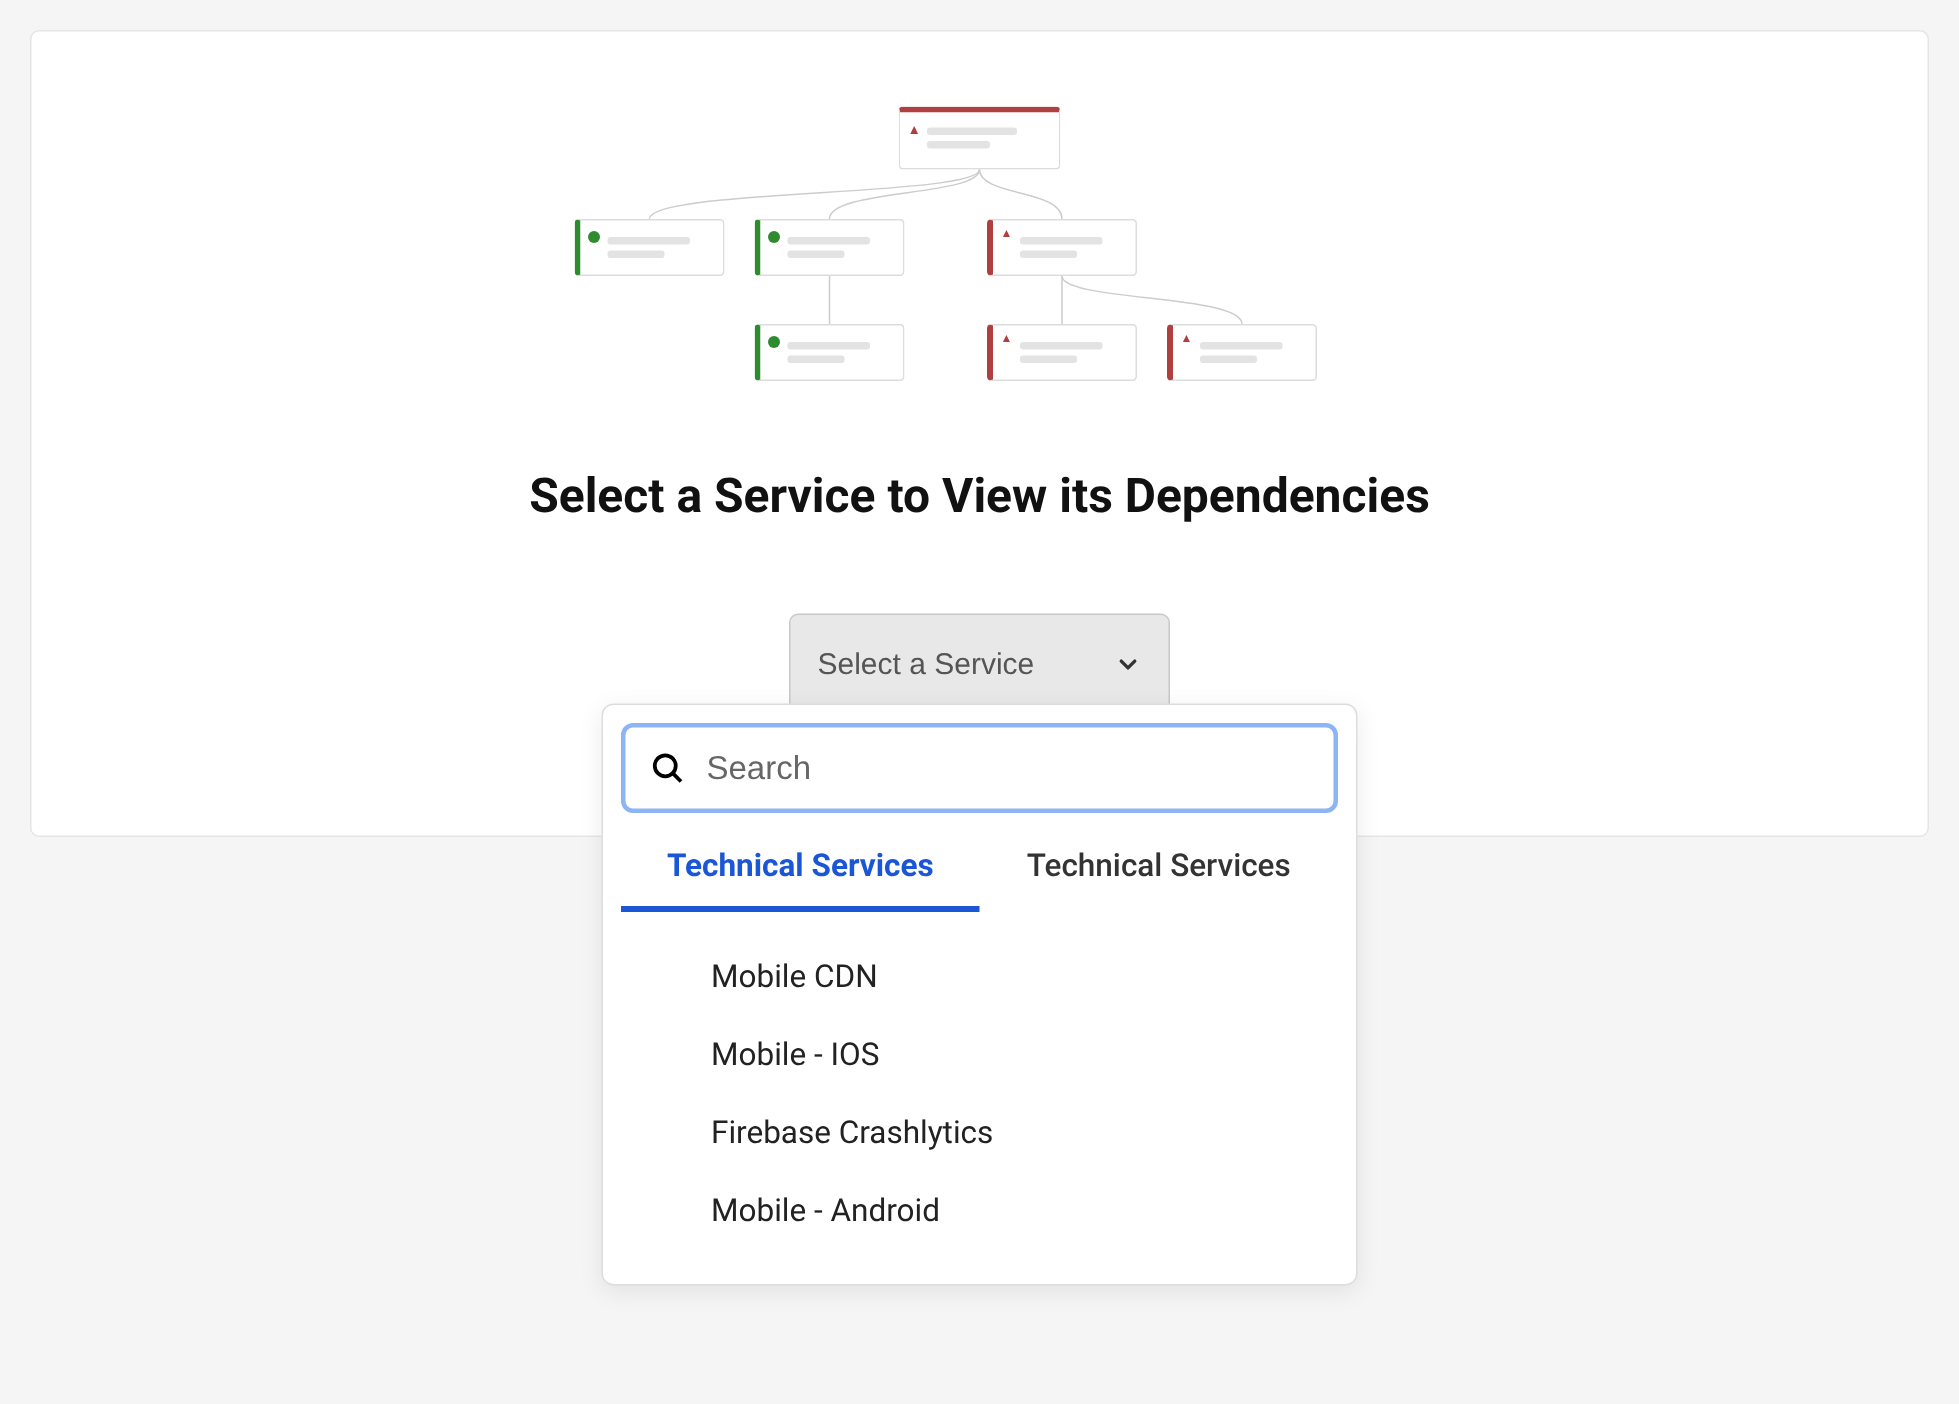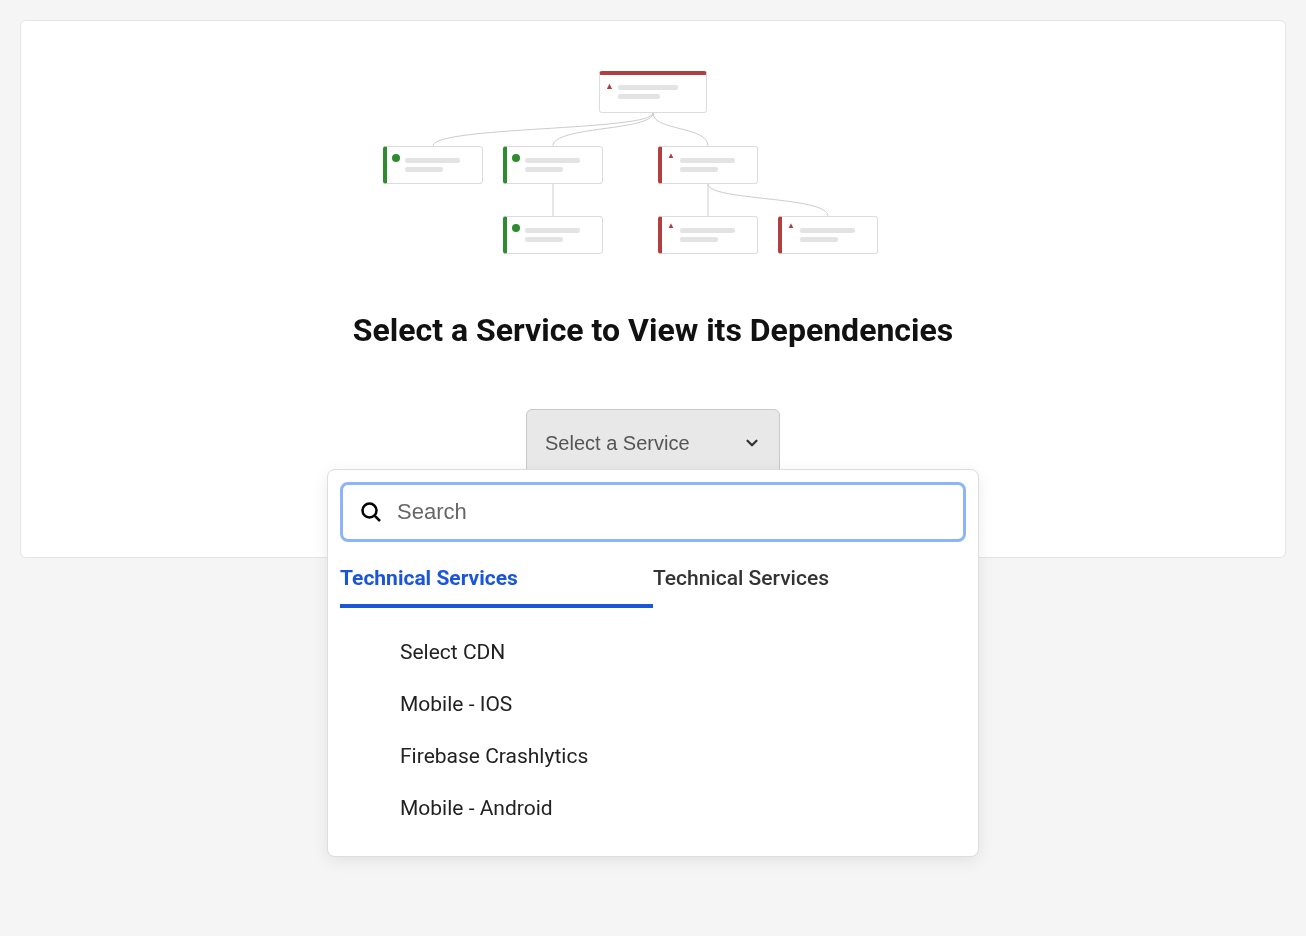--- a/index.html
+++ b/index.html
@@ -145,21 +145,21 @@
     .chevron-down {
       width: 18px;
       height: 18px;
     }
     
     .dropdown-panel {
       position: absolute;
       top: 60px;
       left: 50%;
       transform: translateX(-50%);
-      width: 652px;
+      width: 504px;
       background: #fff;
       border: 1px solid #ddd;
       border-radius: 8px;
       box-shadow: 0 4px 16px rgba(0,0,0,0.08);
       padding: 12px;
       z-index: 10;
     }
     
     .search-box {
       display: flex;
@@ -190,21 +190,21 @@
       color: #666;
     }
     
     .tabs {
       display: flex;
       margin-top: 8px;
     }
     
     .tab {
       flex: 1;
-      text-align: left;
+      text-align: center;
       padding: 14px 0;
       font-size: 21px;
       color: #333;
       cursor: pointer;
       border-bottom: 4px solid transparent;
       font-weight: 500;
     }
     
     .tab.active {
       color: #1a56d6;
@@ -297,21 +297,21 @@
         </svg>
         <input type="text" placeholder="Search" style="">
       </div>
 
       <div class="tabs">
         <div class="tab active">Technical Services</div>
         <div class="tab">Technical Services</div>
       </div>
 
       <div class="service-list">
-        <div class="service-item">Select CDN</div>
+        <div class="service-item">Mobile CDN</div>
         <div class="service-item">Mobile - IOS</div>
         <div class="service-item">Firebase Crashlytics</div>
         <div class="service-item">Mobile - Android</div>
       </div>
 
     </div>
   </div>
 
 </div>
 

